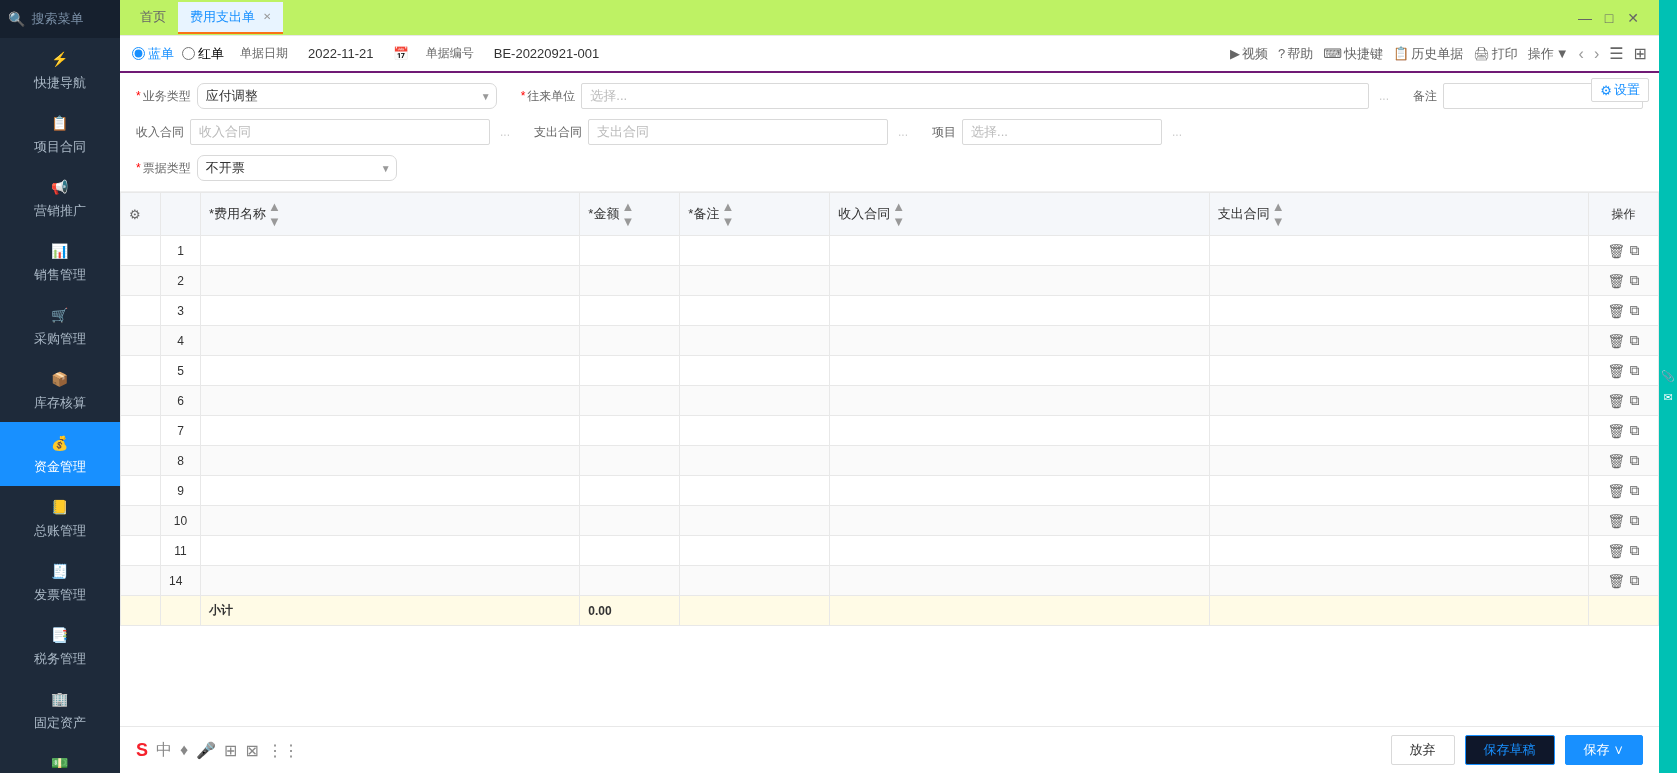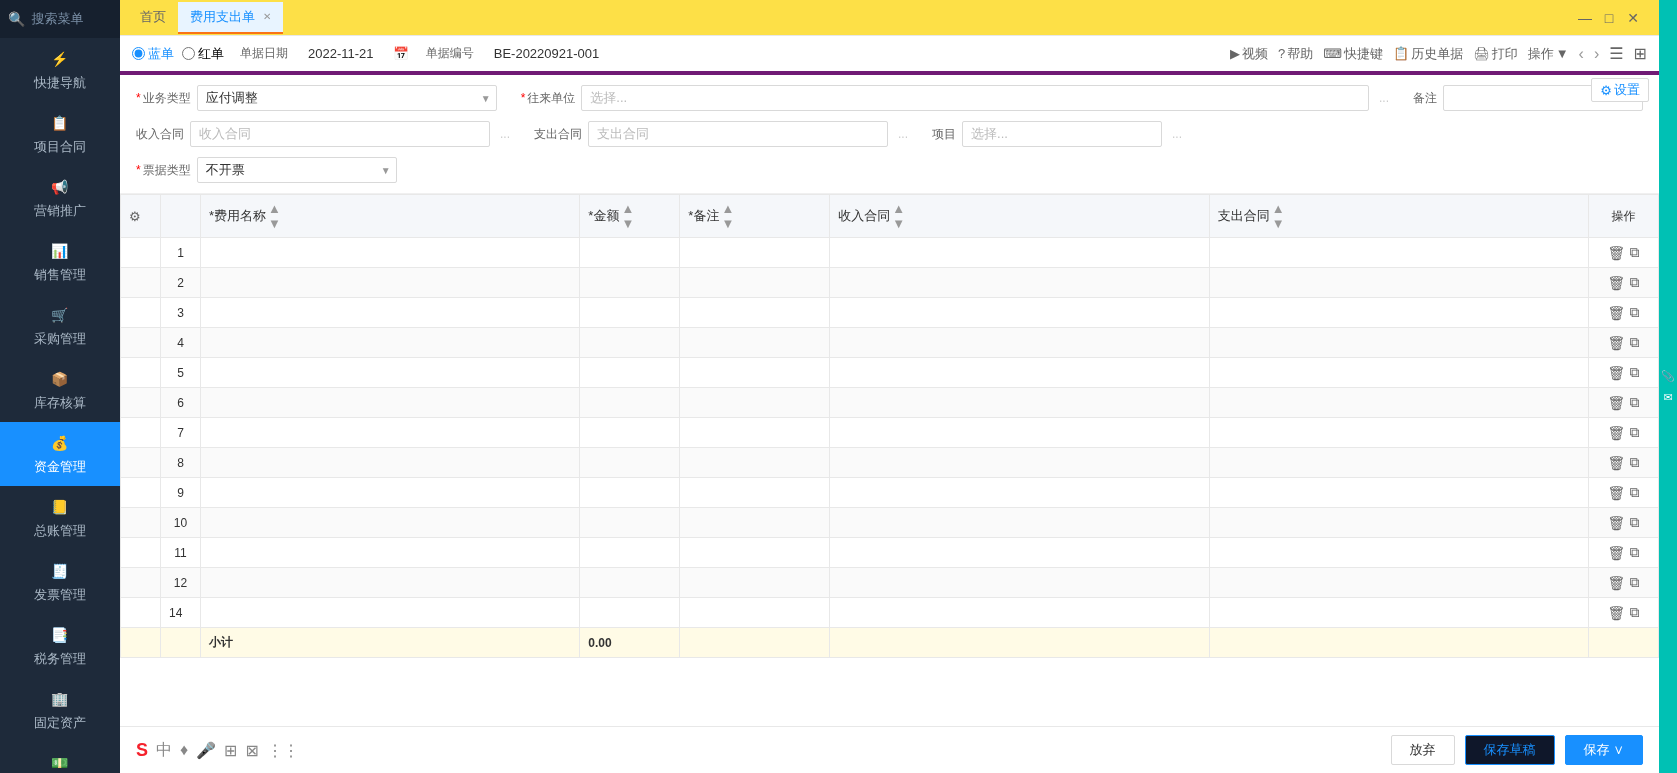--- a/index.html
+++ b/index.html
@@ -10,45 +10,45 @@
     .sidebar-search { background: #16202e; padding: 10px 8px; display: flex; align-items: center; gap: 6px; color: #7a8fa6; cursor: pointer; }
     .sidebar-search .search-icon { font-size: 14px; }
     .sidebar-item { display: flex; flex-direction: column; align-items: center; padding: 10px 4px; cursor: pointer; color: #aab8c6; font-size: 12px; gap: 4px; }
     .sidebar-item.active { background: #1890ff; color: white; }
     .sidebar-item .icon-circle { width: 22px; height: 22px; display: flex; align-items: center; justify-content: center; font-size: 14px; }
 
     
     .main { flex: 1; display: flex; flex-direction: column; height: 100%; overflow: hidden; }
 
     
-    .tabs { background: #fde047; border-bottom: 1px solid #e8e8e8; display: flex; align-items: center; padding: 0 8px; height: 36px; }
+    .tabs { background: #bef264; border-bottom: 1px solid #e8e8e8; display: flex; align-items: center; padding: 0 8px; height: 36px; }
     .tab { padding: 6px 12px; cursor: pointer; color: #666; font-size: 13px; border-bottom: 2px solid transparent; display: flex; align-items: center; gap: 4px; }
     .tab.active { color: #1890ff; border-bottom: 2px solid #f97316; background: #e8f4ff; }
     .tab .close-btn { font-size: 10px; color: #999; margin-left: 4px; cursor: pointer; }
 
     
     .form-container { flex: 1; background: #fff; overflow: hidden; display: flex; flex-direction: column; position: relative; }
 
     
-    .toolbar { display: flex; align-items: center; padding: 8px 12px; border-bottom: 4px solid #701a75; gap: 16px; }
+    .toolbar { display: flex; align-items: center; padding: 8px 12px; border-bottom: 2px solid #701a75; gap: 16px; }
     .radio-group { display: flex; align-items: center; gap: 8px; }
     .radio-item { display: flex; align-items: center; gap: 3px; cursor: pointer; font-size: 12px; }
     .radio-blue { color: #1890ff; }
     .date-field { display: flex; align-items: center; gap: 20px; color: #333; font-size: 12px; }
     .toolbar-actions { margin-left: auto; display: flex; align-items: center; gap: 10px; color: #666; font-size: 12px; }
     .toolbar-actions span { cursor: pointer; display: flex; align-items: center; gap: 2px; }
 
     
     .form-fields { padding: 10px 16px; display: flex; flex-direction: column; gap: 10px; border-bottom: 1px solid #f0f0f0; }
     .form-row { display: flex; align-items: flex-end; gap: 24px; }
     .form-field { display: flex; align-items: center; gap: 6px; }
     .field-label { color: #666; font-size: 12px; white-space: nowrap; }
     .field-label.required::before { content: '*'; color: red; margin-right: 2px; }
     .field-input { border: 1px solid #d9d9d9; border-radius: 2px; padding: 3px 8px; font-size: 12px; color: #333; min-width: 160px; height: 26px; display: flex; align-items: center; background: #fff; cursor: pointer; position: relative; }
-    .field-input.with-dropdown { padding-right: 24px; }
+    .field-input.with-dropdown { padding-right: 24px; border-radius: 7px; }
     .field-select-wrapper { position: relative; display: flex; align-items: center; }
     .field-select-wrapper .dropdown-arrow { position: absolute; right: 6px; color: #999; font-size: 10px; }
     .field-dots { color: #ccc; font-size: 12px; margin-left: 4px; cursor: pointer; }
     .field-input-wide { min-width: 300px; }
 
     
     .table-container { flex: 1; overflow: auto; position: relative; }
     .data-table { width: 100%; border-collapse: collapse; table-layout: fixed; }
     .data-table th { background: #f5f7fa; border: 1px solid #e8e8e8; padding: 6px 8px; text-align: left; font-size: 12px; color: #333; font-weight: normal; white-space: nowrap; position: sticky; top: 0; z-index: 2; }
     .data-table td { border: 1px solid #e8e8e8; padding: 4px 8px; font-size: 12px; color: #333; height: 30px; }
@@ -494,35 +494,20 @@
     <td></td>
     <td>
       <div class="row-action">
         <span title="删除">🗑</span>
         <span title="复制">⧉</span>
       </div>
     </td>
   </tr>
             <tr>
     <td></td>
-    <td style="text-align:center;">12</td>
-    <td></td>
-    <td></td>
-    <td></td>
-    <td></td>
-    <td></td>
-    <td>
-      <div class="row-action">
-        <span title="删除">🗑</span>
-        <span title="复制">⧉</span>
-      </div>
-    </td>
-  </tr>
-            <tr>
-    <td></td>
     <td style="text-align:left;margin-top:16px;">14</td>
     <td></td>
     <td></td>
     <td></td>
     <td></td>
     <td></td>
     <td>
       <div class="row-action">
         <span title="删除">🗑</span>
         <span title="复制">⧉</span>

